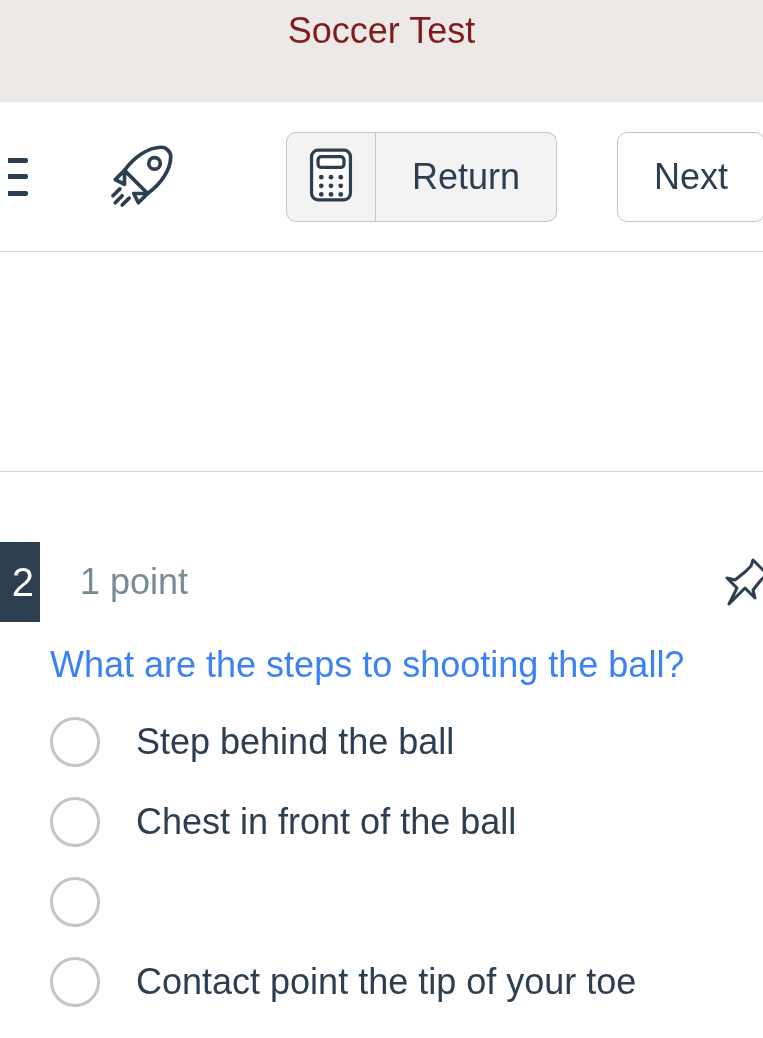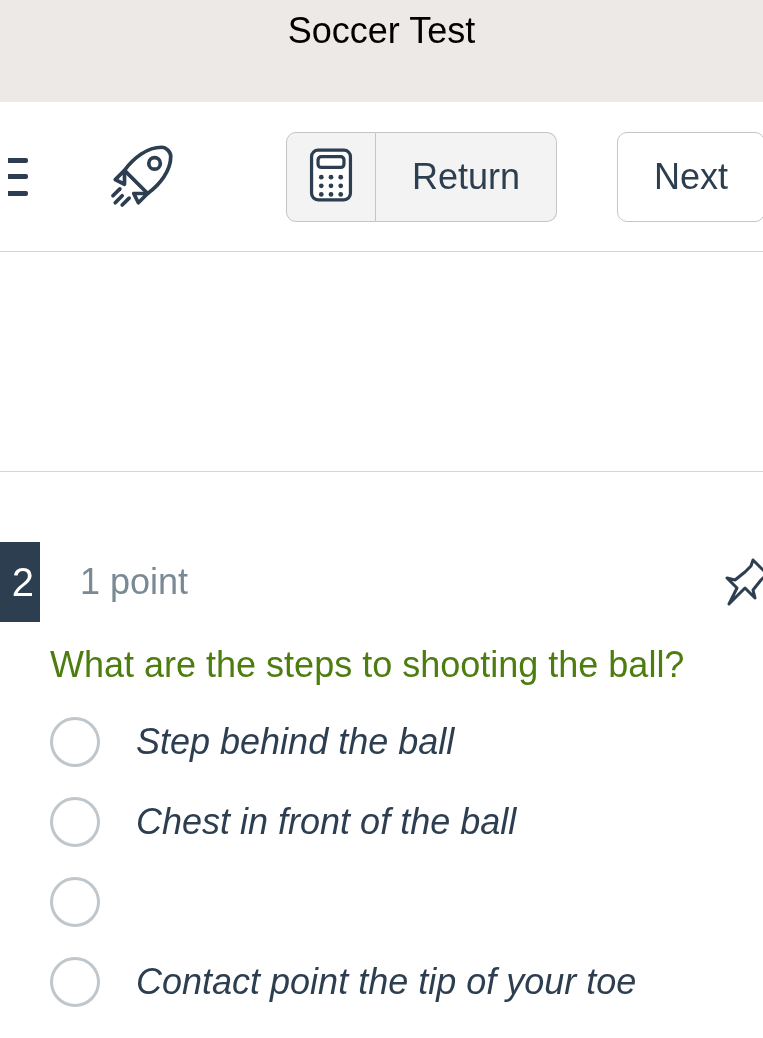--- a/index.html
+++ b/index.html
@@ -18,21 +18,21 @@
     height: 102px;
     background: #ece9e6;
     display: flex;
     align-items: flex-start;
     justify-content: center;
     padding-top: 10px;
   }
   .header-title {
     font-size: 36px;
     font-weight: 400;
-    color: #000000;
+    color: #7f1d1d;
   }
 
   
   .toolbar {
     width: 100%;
     height: 150px;
     display: flex;
     align-items: center;
     padding: 0 8px;
     border-bottom: 1px solid #d4d4d4;
@@ -138,21 +138,21 @@
     color: #7a8a95;
     margin-left: 40px;
   }
   .pin-icon {
     position: absolute;
     right: -4px;
     top: 14px;
   }
   .q-text {
     font-size: 36px;
-    color: #4d7c0f;
+    color: #3b82f6;
     margin: 20px 10px 28px 50px;
     line-height: 1.3;
   }
   .options {
     display: flex;
     flex-direction: column;
     gap: 30px;
     padding-left: 50px;
   }
   .option {
@@ -164,21 +164,20 @@
   .radio {
     width: 50px;
     height: 50px;
     border: 3px solid #bfc7cc;
     border-radius: 50%;
     flex: none;
   }
   .option-label {
     font-size: 36px;
     color: #2c3e50;
-    font-style: italic;
   }
 </style>
 </head>
 <body>
 
 <div class="header">
   <div class="header-title">Soccer Test</div>
 </div>
 
 <div class="toolbar">

